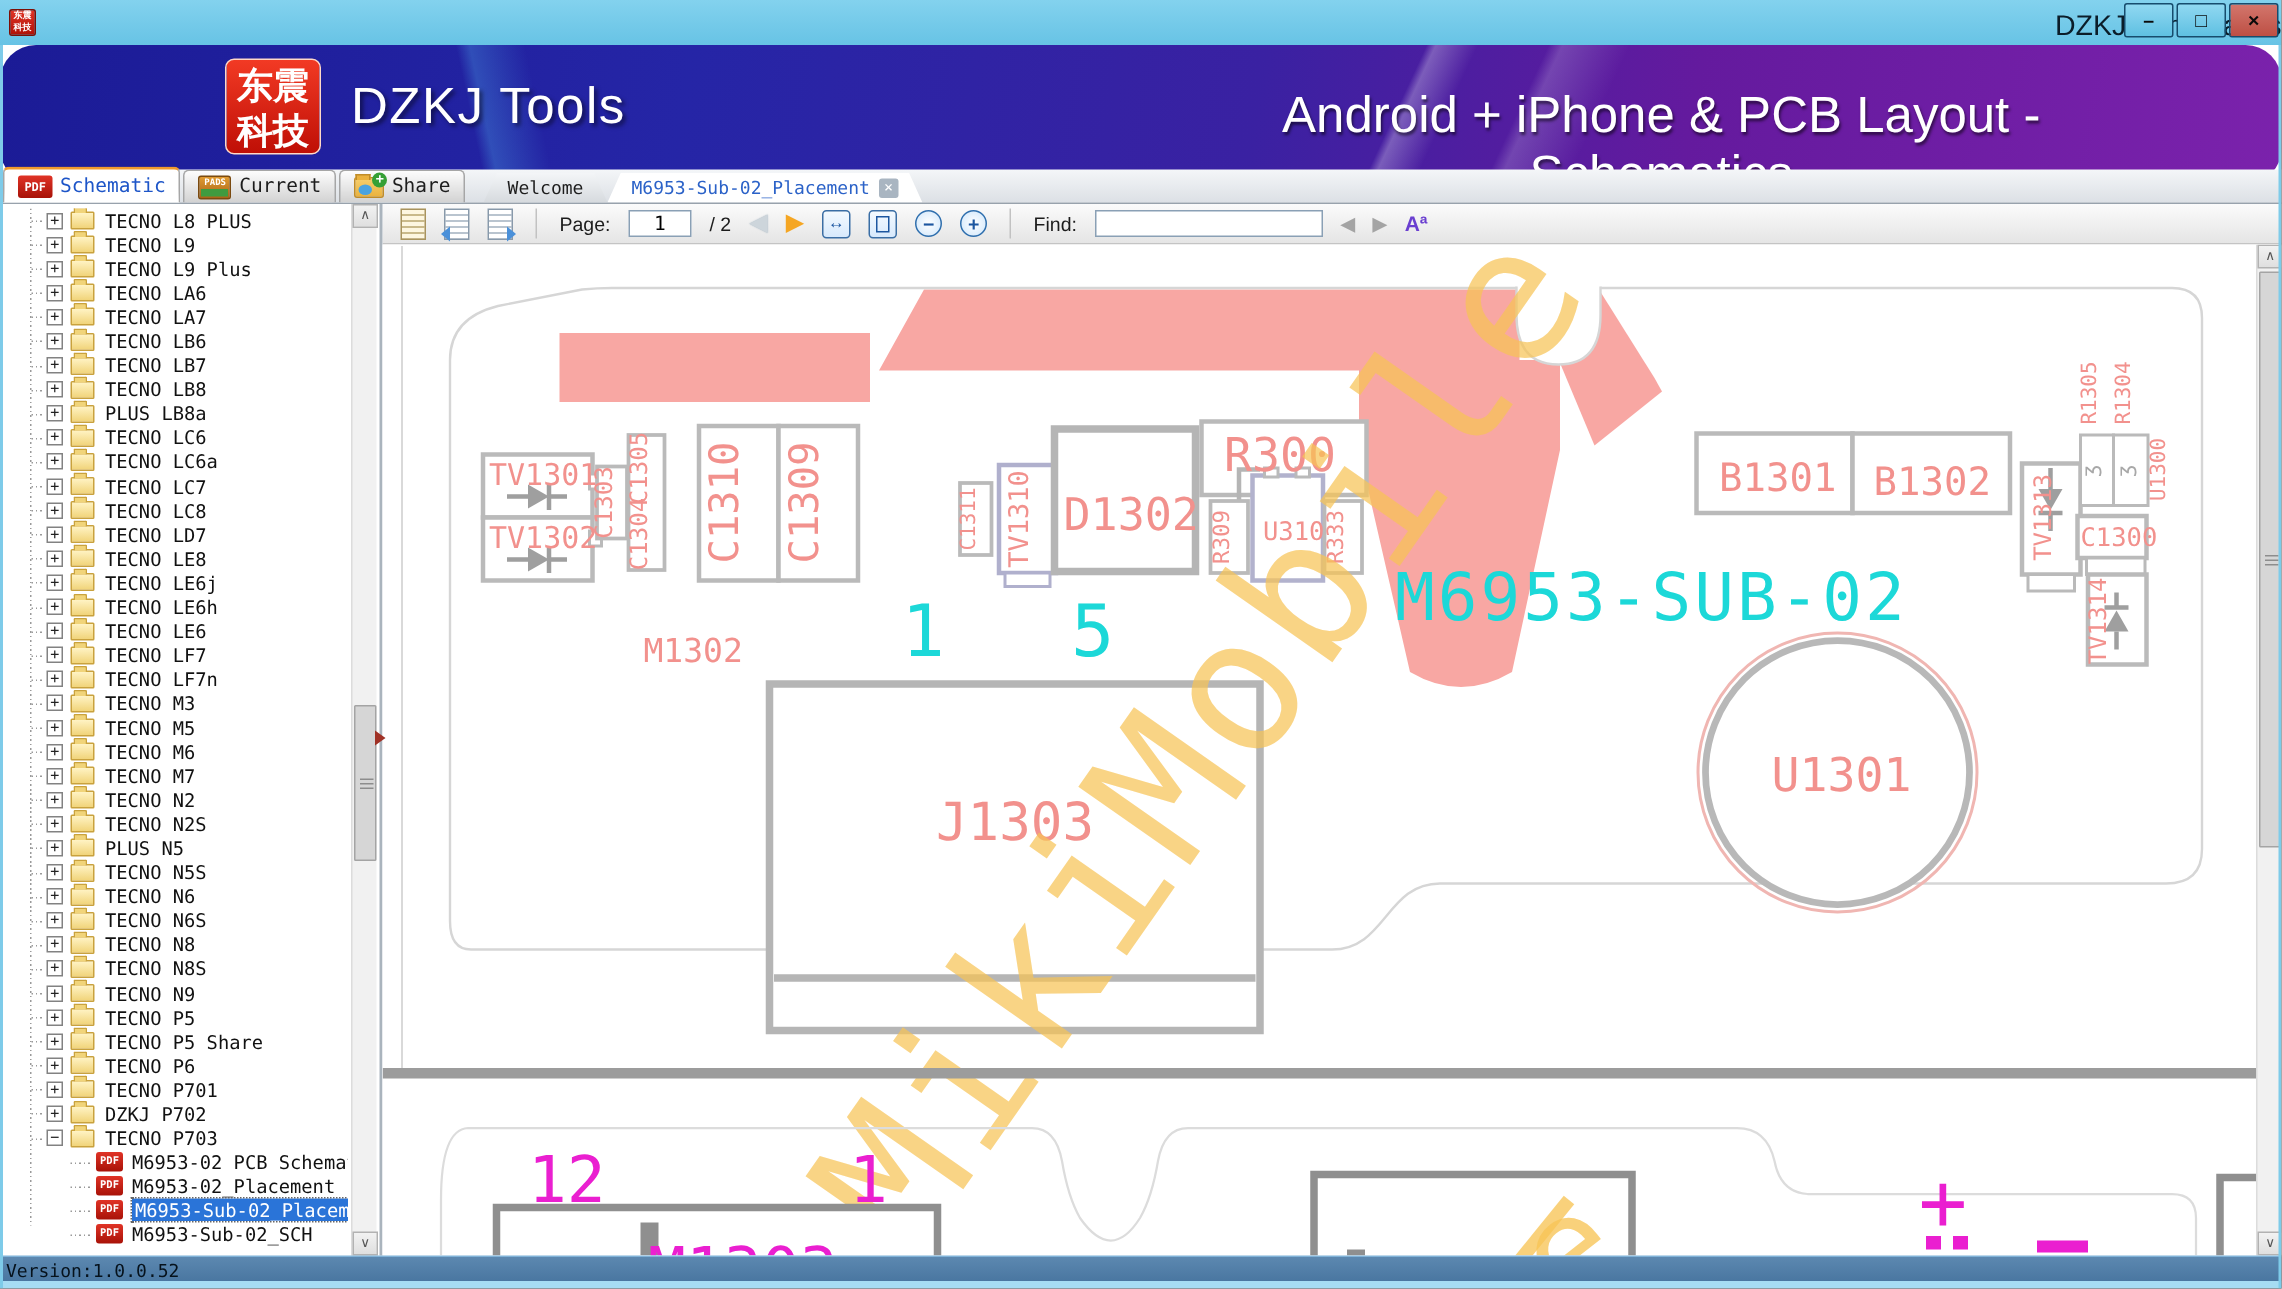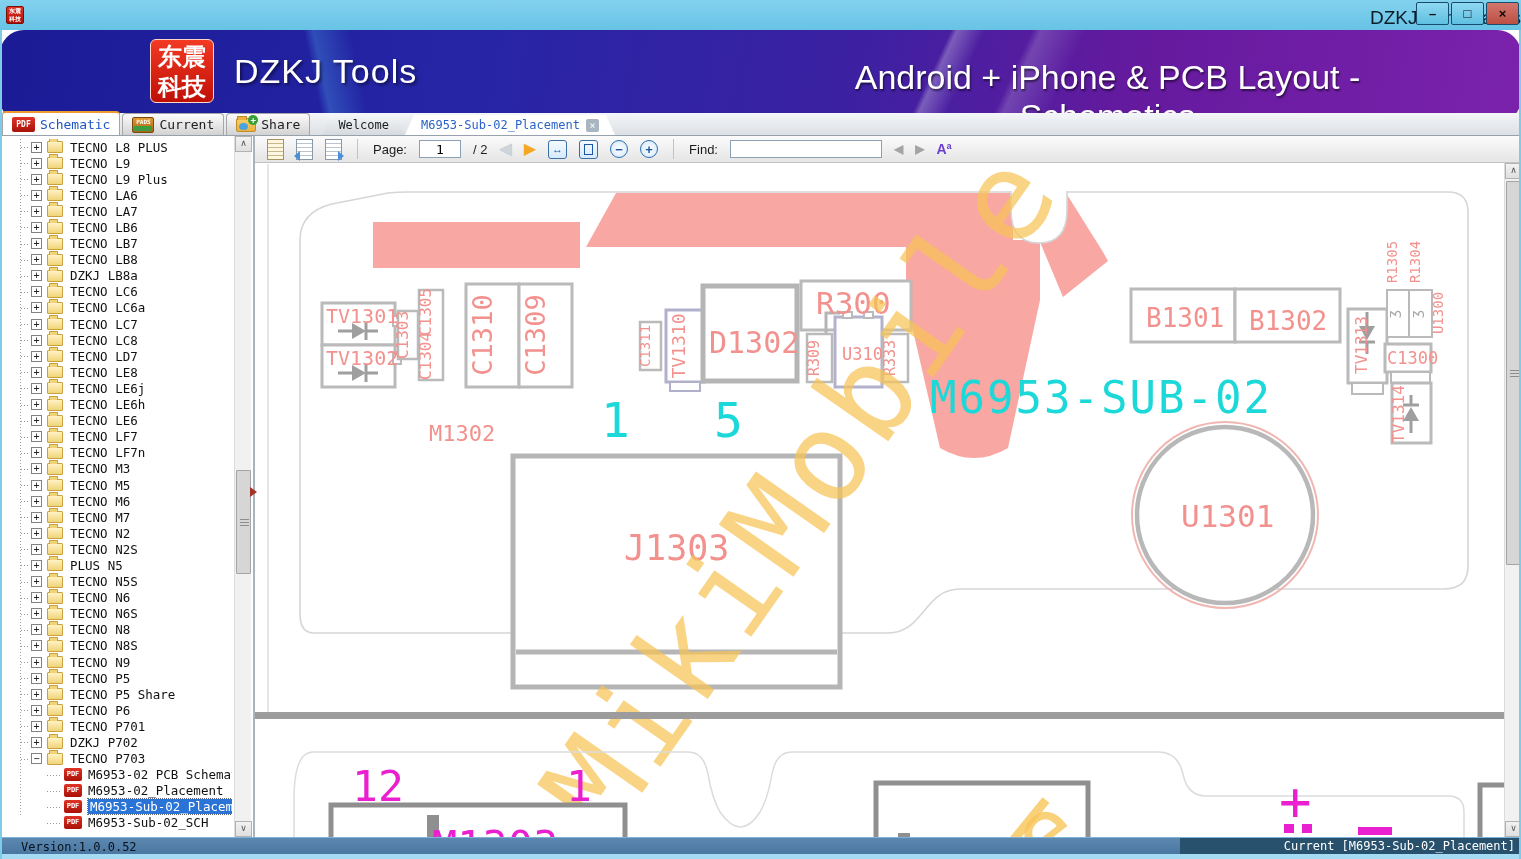--- a/index.html
+++ b/index.html
@@ -136,21 +136,21 @@
       border-left:7px solid #a03226;border-top:5px solid transparent;border-bottom:5px solid transparent;}
 
   
   .viewer{position:absolute;left:255px;top:163px;width:1266px;height:674px;background:#fff;overflow:hidden;}
   .viewer svg{display:block;}
 
   
   .statusbar{position:absolute;left:0;bottom:0;right:0;height:22px;
              background:linear-gradient(#5c88b0,#44719c);border-top:1px solid #7fb2d8;
              font-family:"DejaVu Sans Mono",monospace;box-sizing:border-box;}
-  .version{position:absolute;left:21px;top:2px;font-size:12px;color:#06121c;}
+  .version{position:absolute;left:4px;top:2px;font-size:12px;color:#06121c;}
   .current{position:absolute;right:0;top:0;width:341px;height:17px;background:#27516d;color:#fff;
            font-size:12px;line-height:17px;text-align:right;padding-right:6px;box-sizing:border-box;}
   .bottom-strip{position:absolute;left:0;right:0;bottom:0;height:5px;background:#a6dcf3;}
   .edge{position:absolute;top:30px;bottom:0;width:2px;background:#7ecbe9;z-index:7;}
   .edge.l{left:0}.edge.r{right:0}
 </style>
 </head>
 <body>
 
 <div class="app">
@@ -260,21 +260,21 @@
           <span class="tlabel">TECNO LB7</span>
         </div>
         <div class="trow lvl-1">
           <span class="expander">+</span>
           <span class="folder-ic"></span>
           <span class="tlabel">TECNO LB8</span>
         </div>
         <div class="trow lvl-1">
           <span class="expander">+</span>
           <span class="folder-ic"></span>
-          <span class="tlabel">DZKJ LB8a</span>
+          <span class="tlabel">PLUS LB8a</span>
         </div>
         <div class="trow lvl-1">
           <span class="expander">+</span>
           <span class="folder-ic"></span>
           <span class="tlabel">TECNO LC6</span>
         </div>
         <div class="trow lvl-1">
           <span class="expander">+</span>
           <span class="folder-ic"></span>
           <span class="tlabel">TECNO LC6a</span>
@@ -547,19 +547,18 @@
       <div class="btn up">∧</div>
       <div class="thumb">
           <span class="grip"></span>
         </div>
       <div class="btn down">∨</div>
     </div>
   </div>
 
   <div class="statusbar">
     <span class="version">Version:1.0.0.52</span>
-    <span class="current">Current [M6953-Sub-02_Placement]</span>
     <div class="bottom-strip"></div>
   </div>
 
   <div class="edge l"></div>
   <div class="edge r"></div>
 </div>
 
 </body></html>

